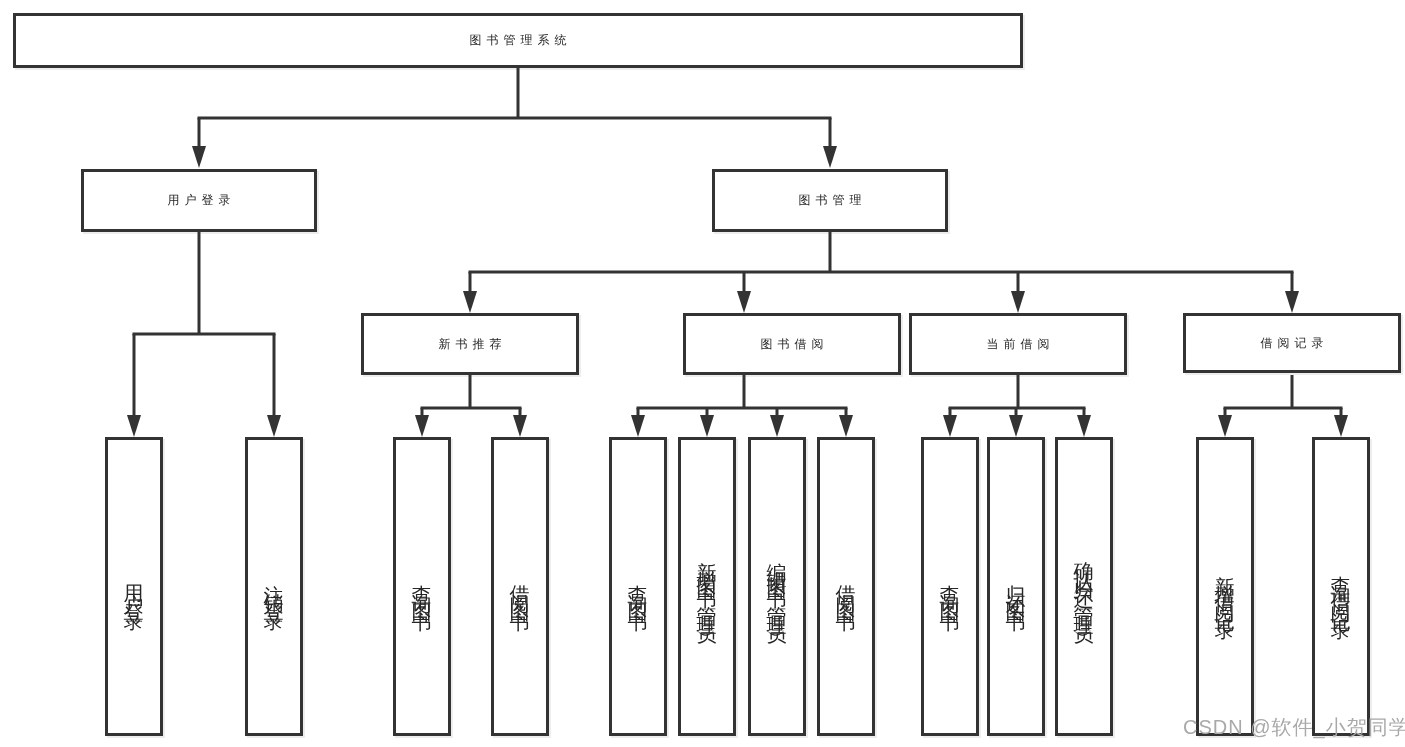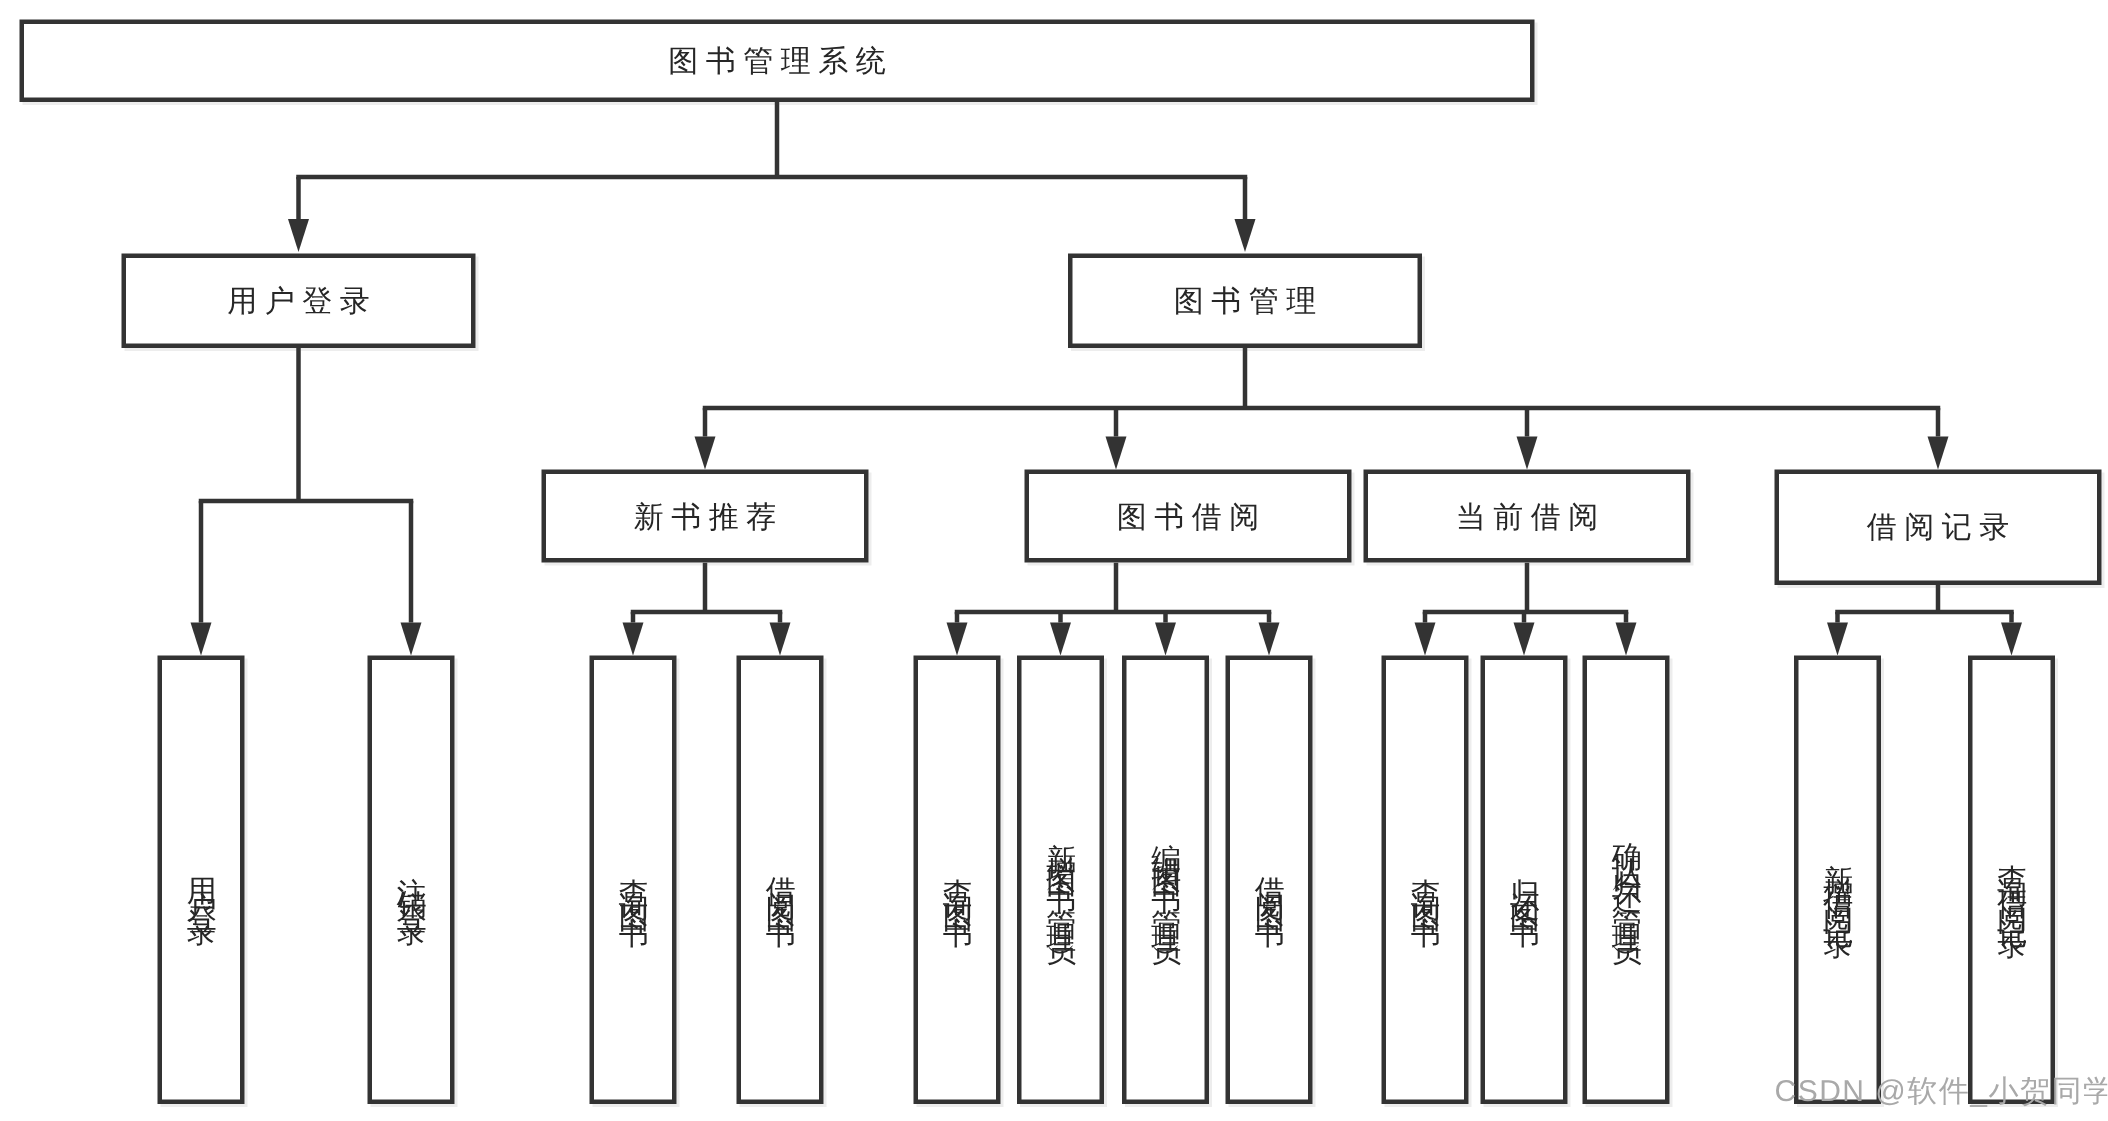--- a/index.html
+++ b/index.html
@@ -7,36 +7,36 @@
     position:relative;width:1405px;height:747px;background:#fff;overflow:hidden;
     font-family:"Liberation Sans","DejaVu Sans",sans-serif;color:#262626;
   }
   #wires{position:absolute;left:0;top:0;z-index:1;}
   .node,.vnode{
     position:absolute;box-sizing:border-box;z-index:2;
     border:3px solid #333;background:#fff;
     display:flex;align-items:center;justify-content:center;
     color:#262626;box-shadow:2px 2px 0 rgba(80,80,80,.10);
   }
-  .node{font-size:20px;letter-spacing:5px;text-indent:5px;white-space:nowrap;}
+  .node{font-size:12px;letter-spacing:5px;text-indent:5px;white-space:nowrap;}
   .vnode{
     writing-mode:vertical-rl;
     font-size:20px;letter-spacing:9px;line-height:1;
     width:58px;top:437px;height:299px;
   }
   
   #n-root{left:13px;top:13px;width:1010px;height:55px;}
   
   #n-login{left:81px;top:169px;width:236px;height:63px;}
   #n-mgmt{left:712px;top:169px;width:236px;height:63px;}
   
   #n-m0{left:361px;top:313px;width:218px;height:62px;}
   #n-m1{left:635px;top:313px;width:218px;height:62px;margin-left:48px;}
   #n-m2{left:909px;top:313px;width:218px;height:62px;}
-  #n-m3{left:1183px;top:313px;width:218px;height:77px;}
+  #n-m3{left:1183px;top:313px;width:218px;height:60px;}
   
   #n-a0{left:105px;} #n-a1{left:245px;}
   #n-b0{left:393px;} #n-b1{left:491px;}
   #n-c0{left:609px;} #n-c1{left:678px;} #n-c2{left:748px;} #n-c3{left:817px;}
   #n-d0{left:921px;} #n-d1{left:987px;} #n-d2{left:1055px;}
   #n-e0{left:1196px;} #n-e1{left:1312px;}
   #watermark{
     position:absolute;left:1183px;top:714px;z-index:3;
     font-size:20px;color:#a9a9a9;letter-spacing:1px;white-space:nowrap;
   }

